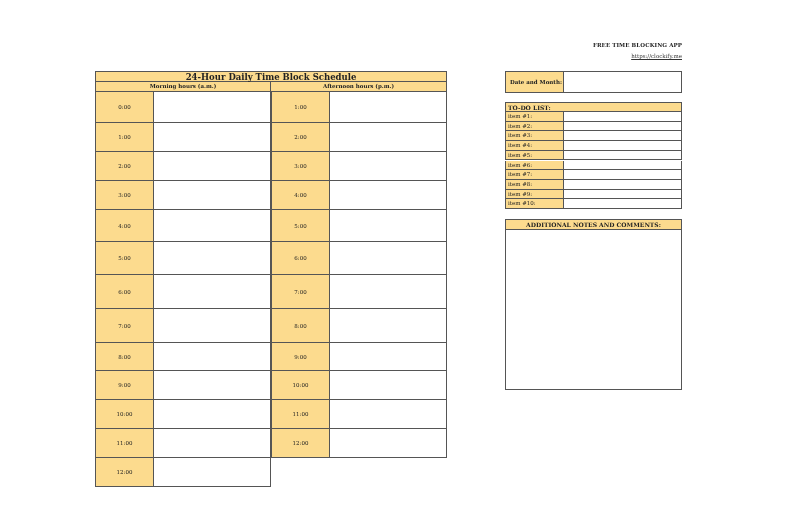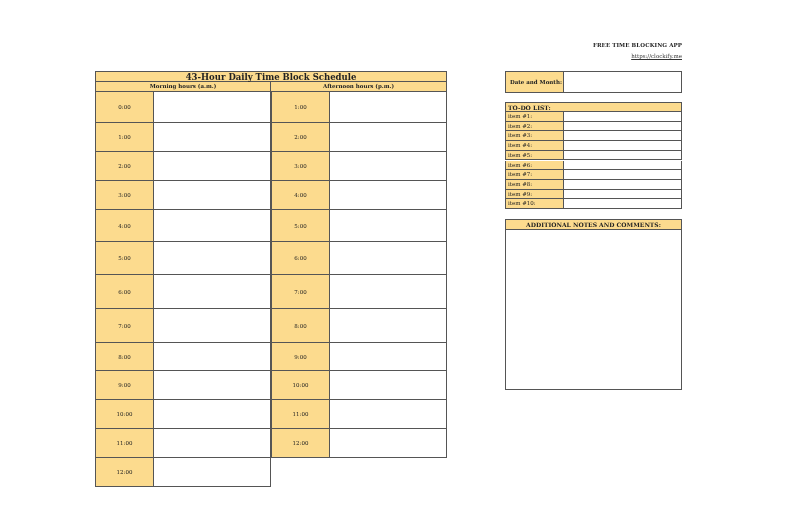--- a/index.html
+++ b/index.html
@@ -36,21 +36,21 @@
   .notes-title { left:-1px; top:-1px; width:177px; height:11px; background:#fcdb8e; border:1px solid #555;
                  font-size:6px; font-weight:bold; text-align:center; line-height:10px; }
 </style>
 </head>
 <body>
 
 <div class="abs brand-title">FREE TIME BLOCKING APP</div>
 <div class="abs brand-url">https://clockify.me</div>
 
 <div class="abs sched">
-  <div class="abs sched-title">43-Hour Daily Time Block Schedule</div>
+  <div class="abs sched-title">24-Hour Daily Time Block Schedule</div>
   <div class="abs sched-sub" style="left:0;width:176px;">Morning hours (a.m.)</div>
   <div class="abs sched-sub" style="left:176px;width:176px;border-left:none;">Afternoon hours (p.m.)</div>
   <div id="sched-rows">
       <div class="abs row-label" style="left: 0px; top: 21px; width: 59px; height: 31px; border-top: none;">0:00</div>
       <div class="abs row-cell" style="left: 59px; top: 21px; width: 117px; height: 31px; border-top: none;"></div>
       <div class="abs row-label" style="left: 0px; top: 51px; width: 59px; height: 30px;">1:00</div>
       <div class="abs row-cell" style="left: 59px; top: 51px; width: 117px; height: 30px;"></div>
       <div class="abs row-label" style="left: 0px; top: 80px; width: 59px; height: 30px;">2:00</div>
       <div class="abs row-cell" style="left: 59px; top: 80px; width: 117px; height: 30px;"></div>
       <div class="abs row-label" style="left: 0px; top: 109px; width: 59px; height: 30px;">3:00</div>

